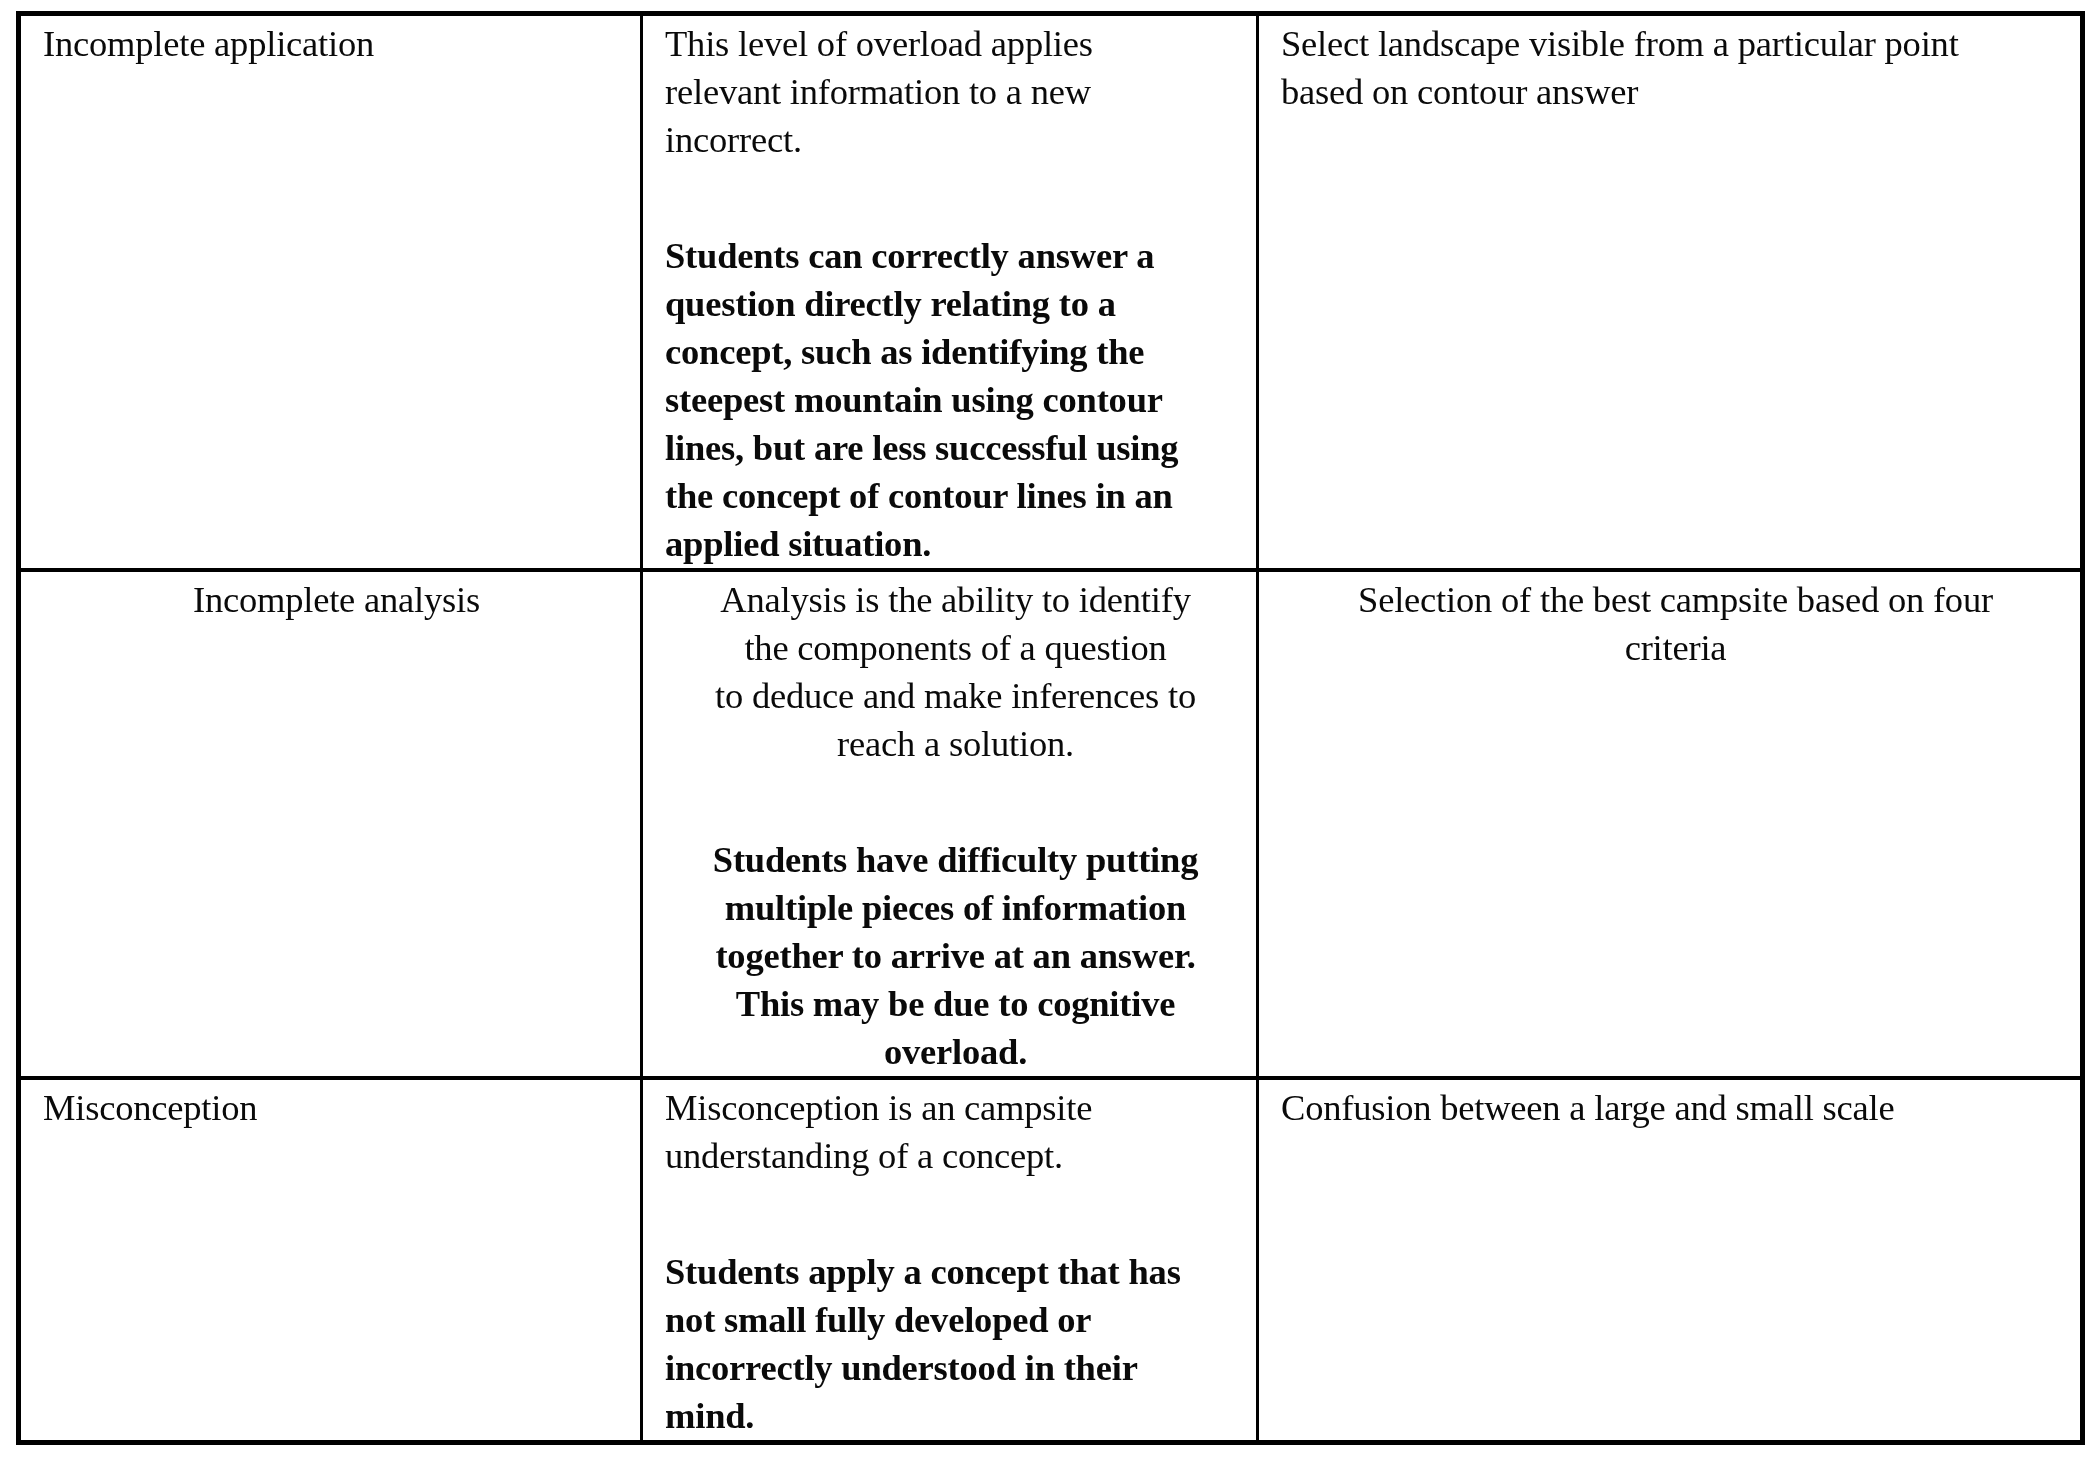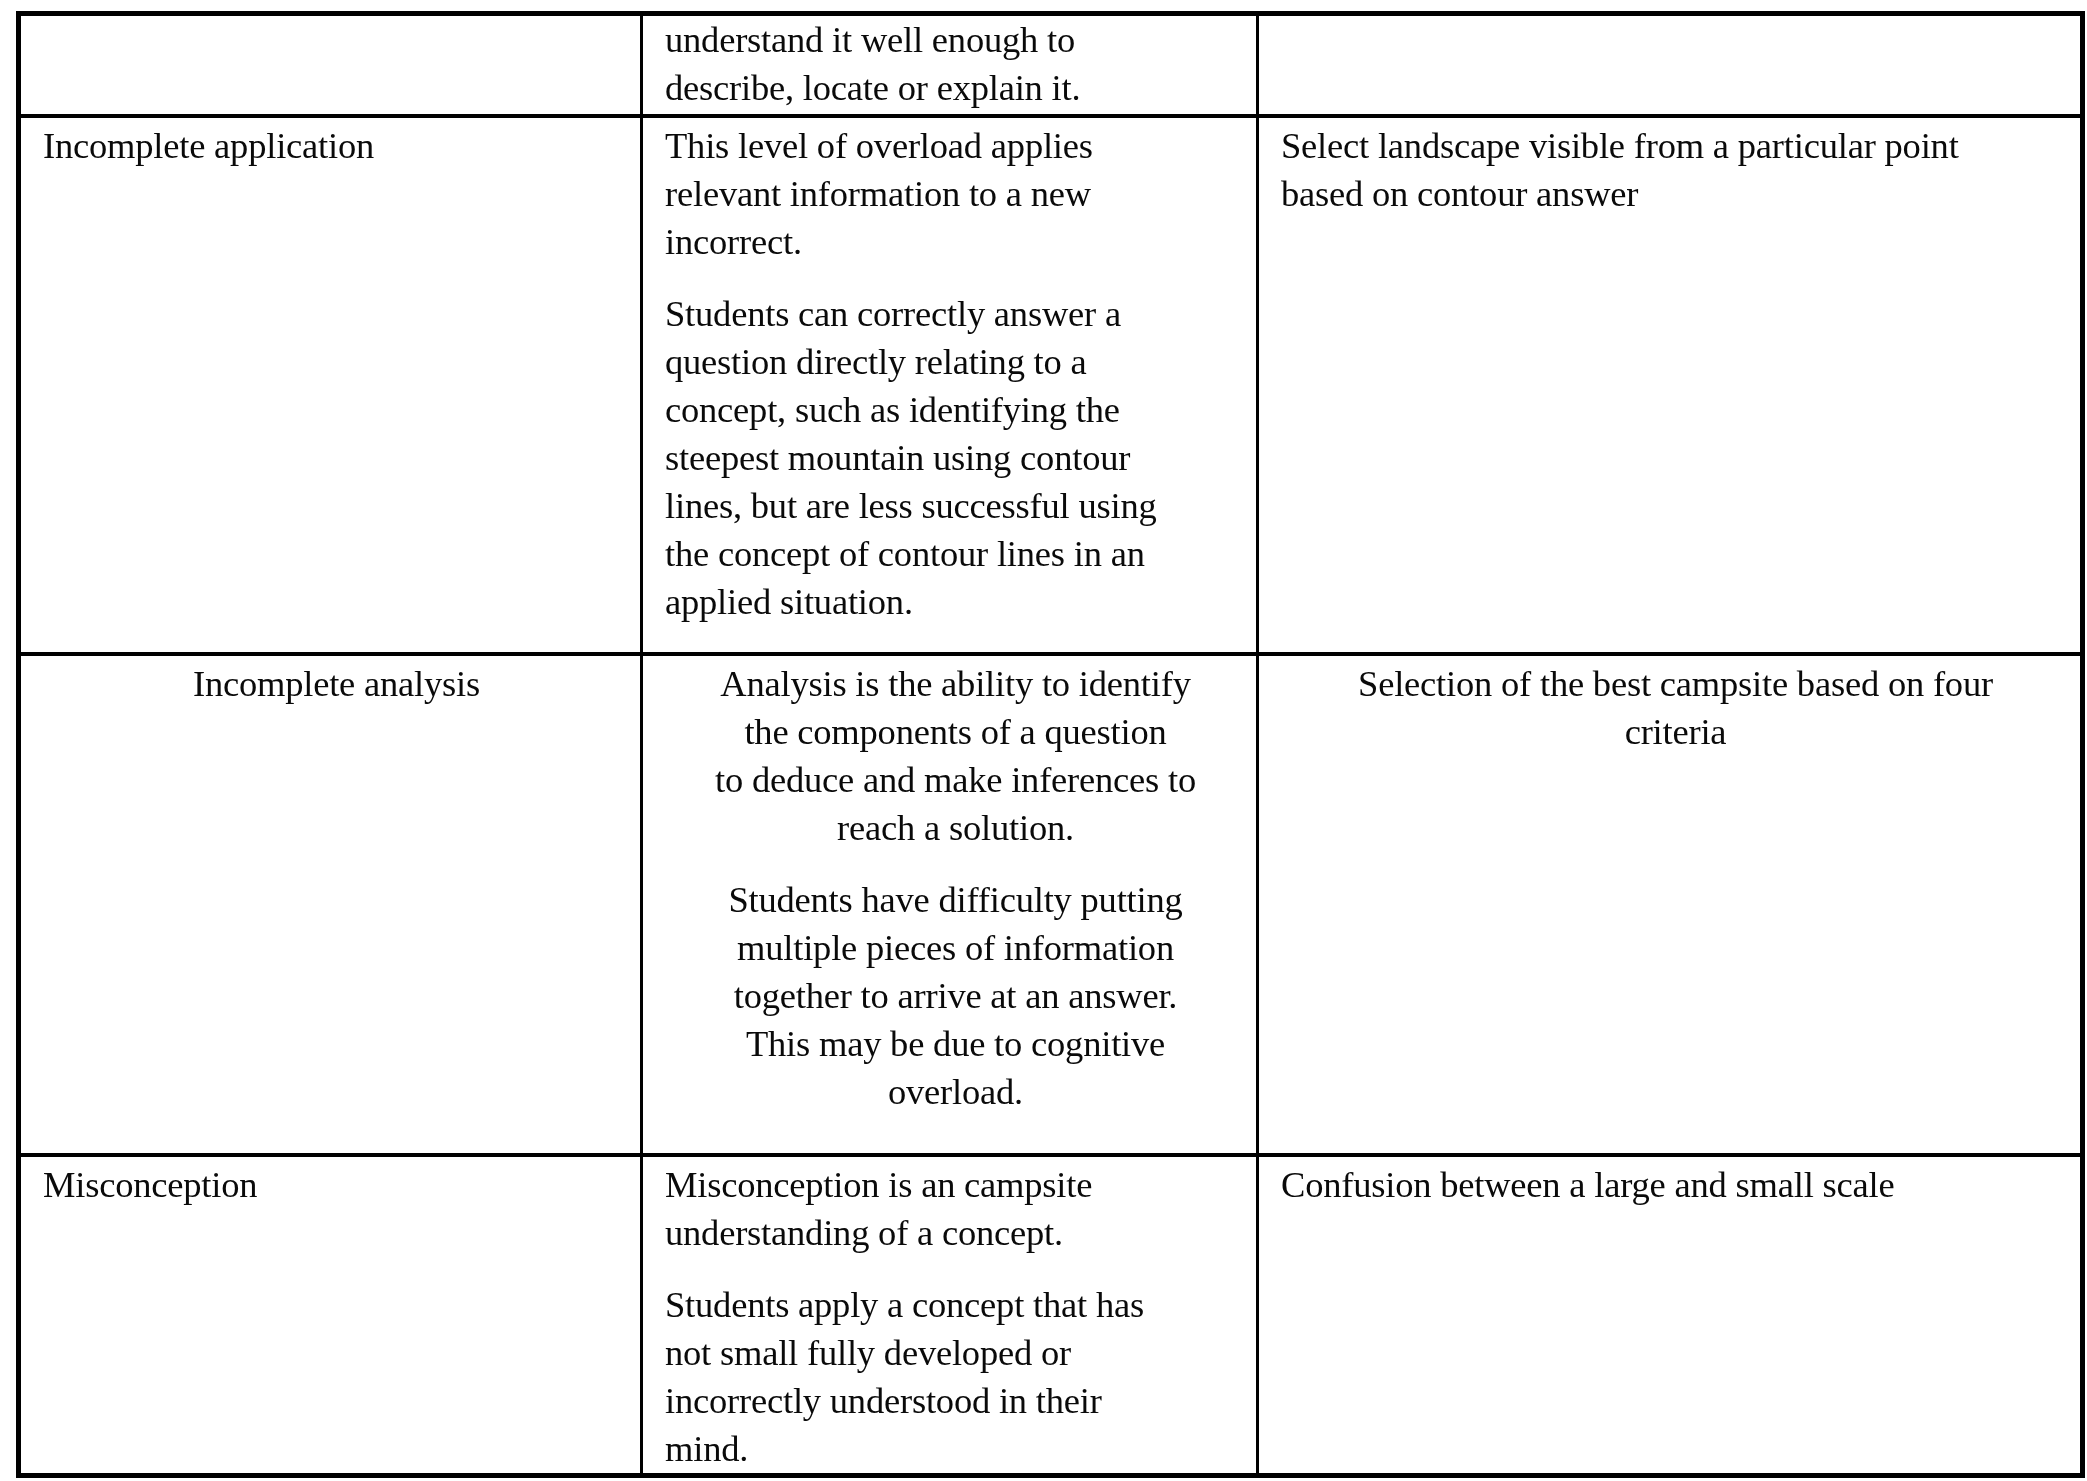--- a/index.html
+++ b/index.html
@@ -46,48 +46,36 @@
       letter-spacing: -0.2px;
     }
     col.c1 { width: 623px; }
     col.c2 { width: 616px; }
     col.c3 { width: 825px; }
     tr.r0 td { height: 102px; padding-top: 0; }
     tr.r1 td { height: 538px; }
     tr.r2 td { height: 501px; text-align: center; }
     tr.r3 td { height: 315px; }
     .para { display: block; }
-    .para + .para { margin-top: 24px; }
+    .para + .para { margin-top: 68px; font-weight: bold; }
     .line { display: block; white-space: nowrap; }
     td.col-label { padding-left: 24px; }
   </style>
 </head>
 <body>
 
 <div class="page">
   <table class="misconceptions">
     <colgroup>
       <col class="c1">
         <col class="c2">
         <col class="c3">
     </colgroup>
     <tbody>
 
-      <tr class="r0">
-        <td class="col-label">
-          <span></span>
-        </td>
-        <td>
-          <span class="para">
-            <span class="line">understand it well enough to</span>
-            <span class="line">describe, locate or explain it.</span>
-          </span>
-        </td>
-        <td></td>
-      </tr>
 
       <tr class="r1">
         <td class="col-label">
           <span>Incomplete application</span>
         </td>
         <td>
           <span class="para">
             <span class="line">This level of overload applies</span>
             <span class="line">relevant information to a new</span>
             <span class="line">incorrect.</span>

